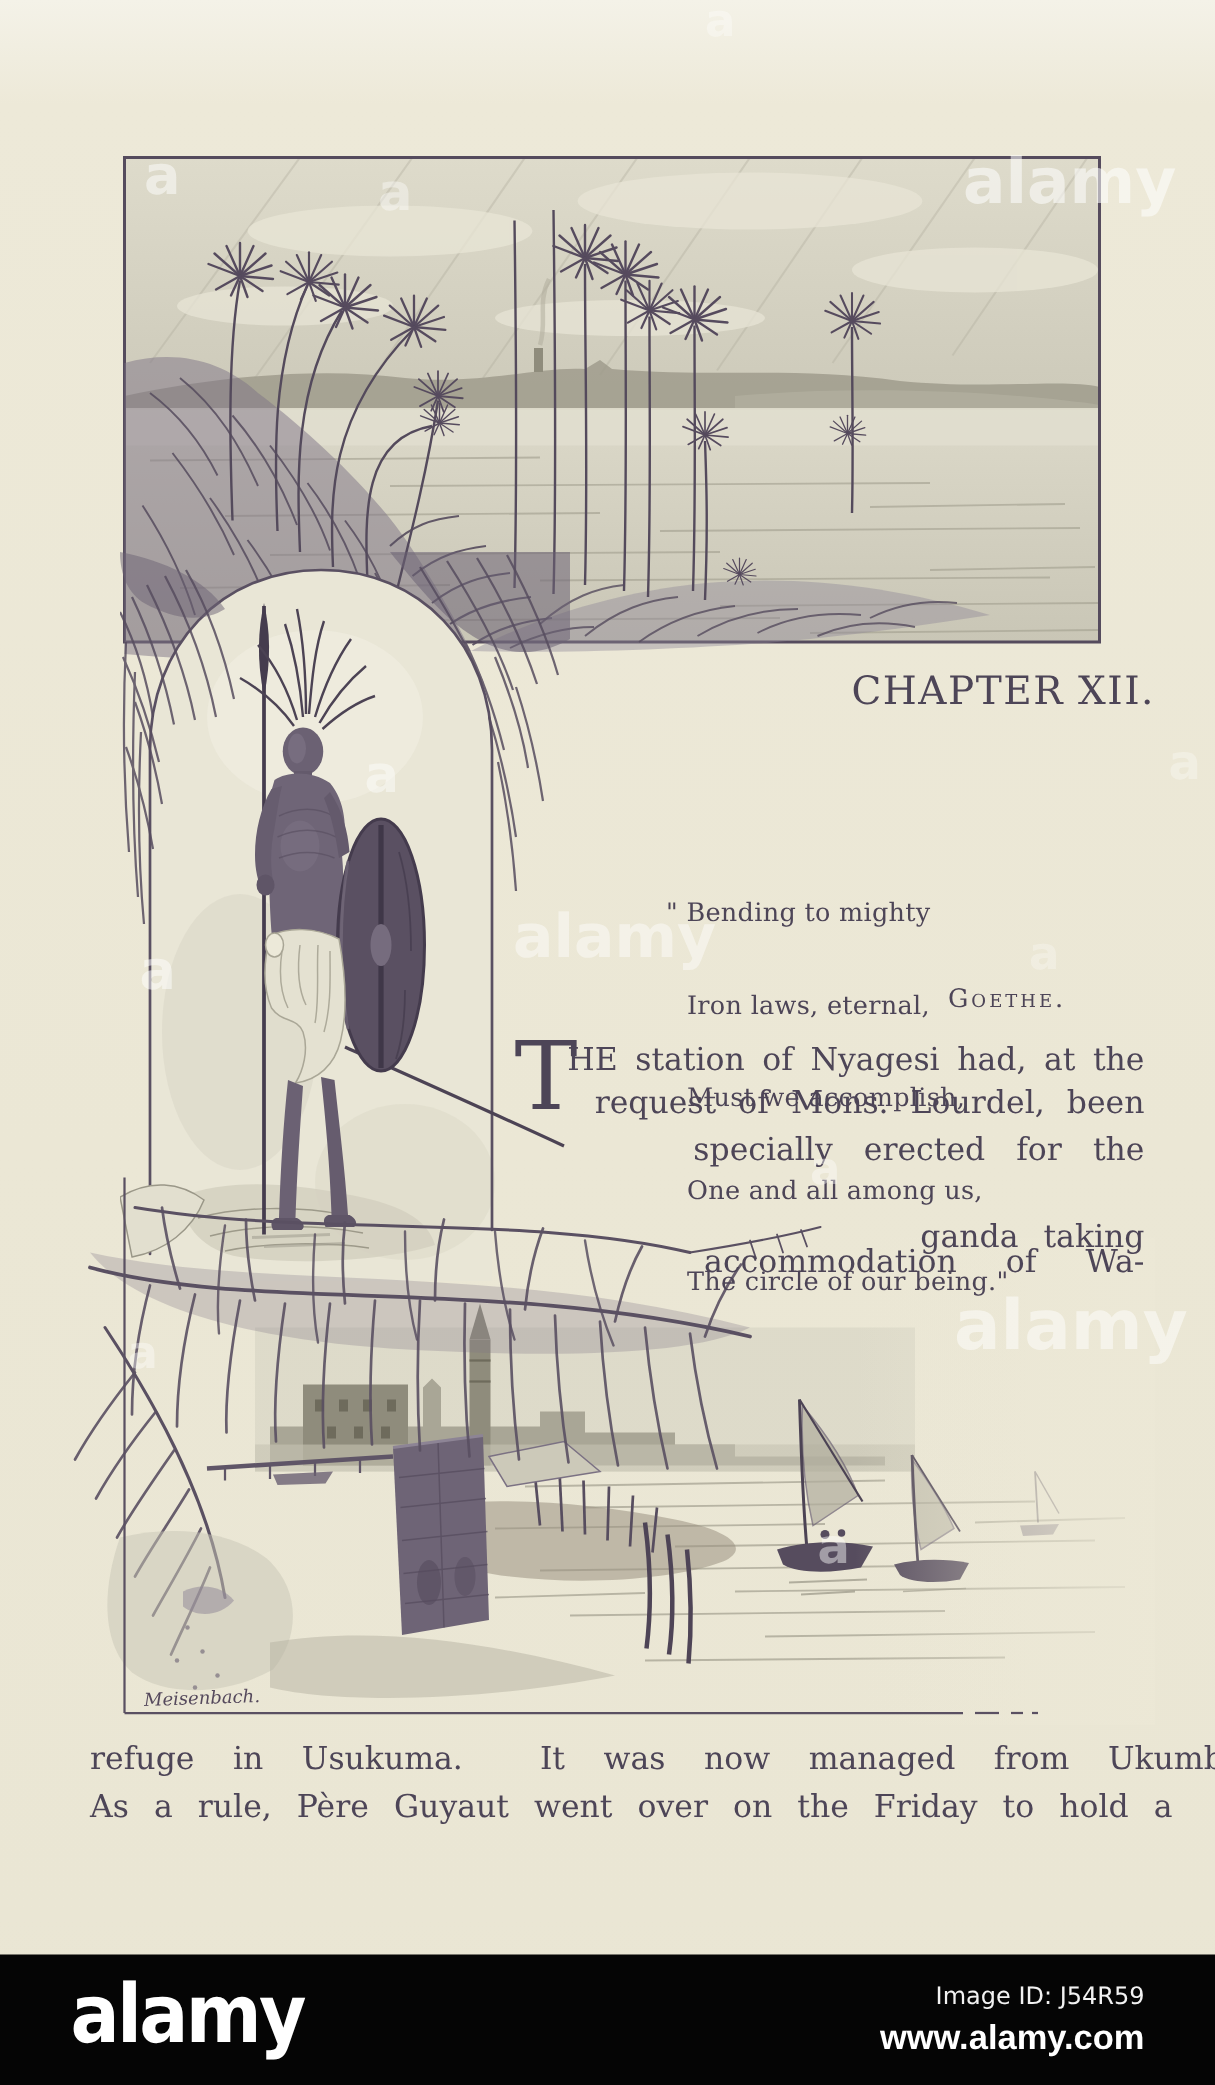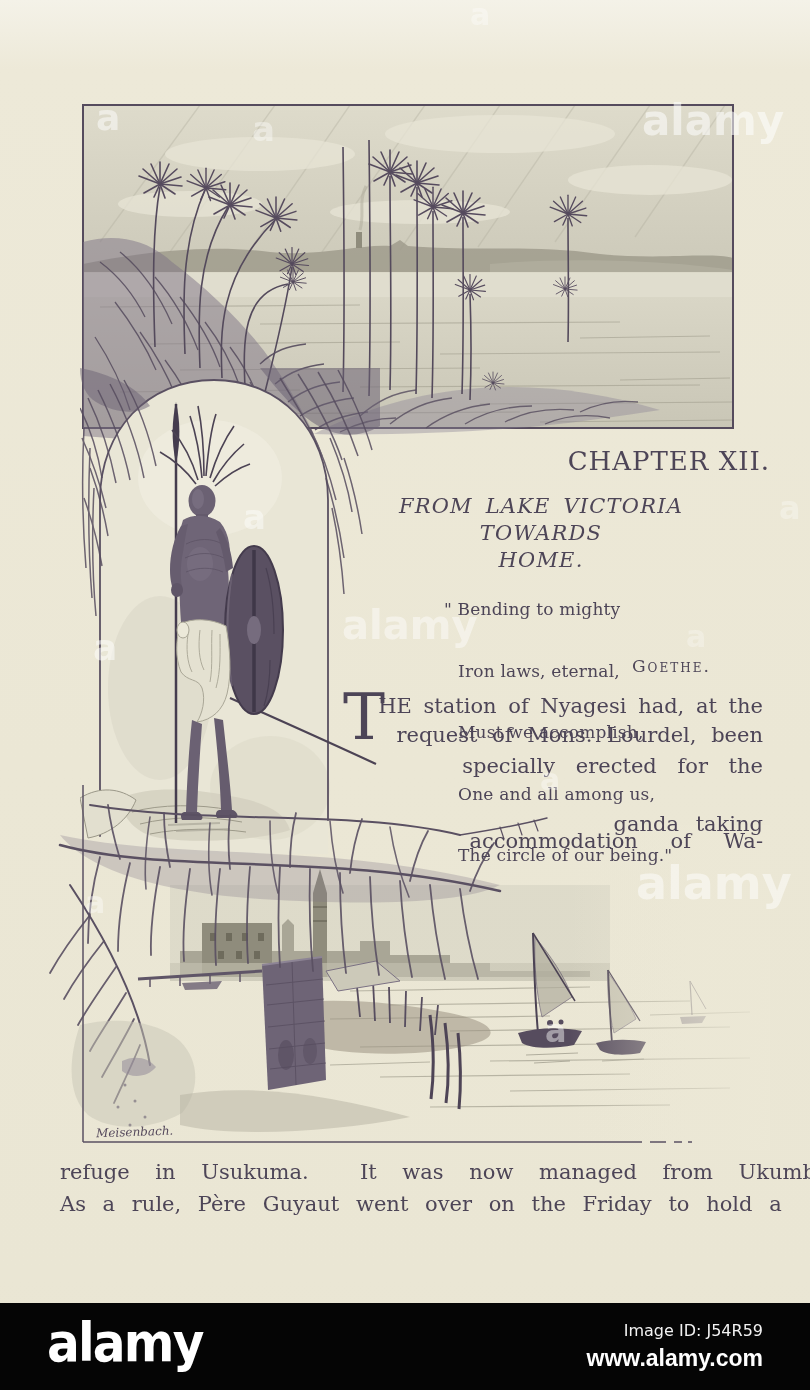--- a/index.html
+++ b/index.html
@@ -476,24 +476,20 @@
     <g stroke="#5a5062" stroke-width="1.5">
       <line x1="53" y1="20" x2="53" y2="377"></line>
       <line x1="53" y1="377" x2="612" y2="377"></line>
       <line x1="620" y1="377" x2="636" y2="377"></line>
         <line x1="644" y1="377" x2="652" y2="377"></line>
       <line x1="658" y1="377" x2="662" y2="377"></line>
     </g>
   </svg>
 
   <div class="chapter-heading">CHAPTER XII.</div>
-  <div class="subtitle">
-    <div>FROM LAKE VICTORIA TOWARDS</div>
-    <div>HOME.</div>
-  </div>
 
   <div class="quote">
     <div>" Bending to mighty</div>
     <div>Iron laws, eternal,</div>
     <div>Must we accomplish,</div>
     <div>One and all among us,</div>
     <div>The circle of our being."</div>
   </div>
   <div class="attribution">Goethe.</div>
 

